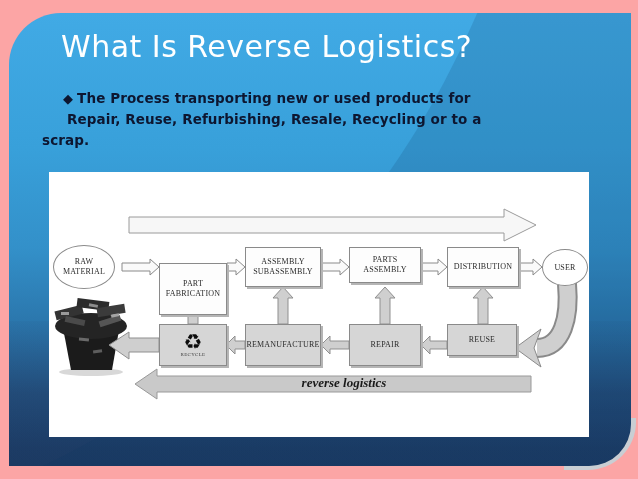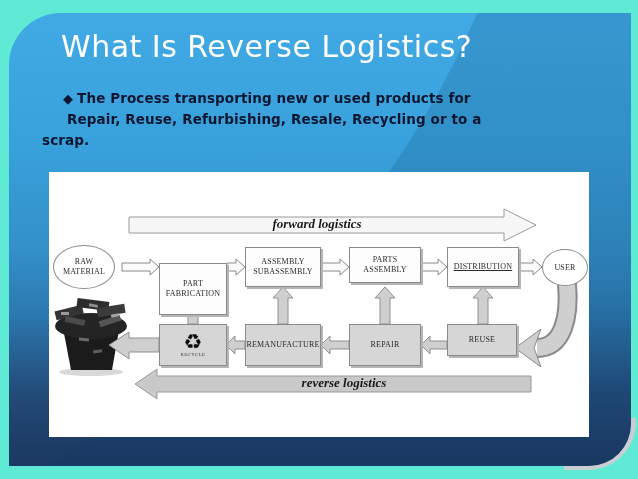--- a/index.html
+++ b/index.html
@@ -1,19 +1,19 @@
 <!DOCTYPE html>
 <html><head>
 <meta charset="utf-8">
 <style>
   * { margin:0; padding:0; box-sizing:border-box; }
   html,body { width:638px; height:479px; }
   body { background:#fbfbfb; font-family:"DejaVu Sans", sans-serif; position:relative; overflow:hidden; }
 
-  .page { position:absolute; inset:0; background:#5eead4; }
+  .page { position:absolute; inset:0; background:#fca5a5; }
 
   .corner-gray { position:absolute; right:2px; bottom:9px; width:72px; height:52px;
     background:#c9ced3; border-radius:0 0 48px 0; }
 
   .slide { position:absolute; left:9px; top:13px; width:622px; height:453px;
     border-radius:52px 0 42px 0; overflow:hidden;
     background:linear-gradient(180deg,#41aae5 0%, #38a0da 30%, #3390c9 52%, #2b77ad 68%, #24548312 0%),
                linear-gradient(180deg,#41aae5 0%, #389fd9 32%, #338fc8 52%, #2b76ac 68%, #224a77 84%, #1c3a63 96%, #1b3860 100%); }
 
   
@@ -111,36 +111,35 @@
           <rect x="12" y="22" width="8" height="3" fill="#9a9a9a"></rect>
           <rect x="40" y="14" width="9" height="3" fill="#8d8d8d" transform="rotate(10 44 15)"></rect>
           <rect x="62" y="24" width="8" height="3" fill="#a3a3a3" transform="rotate(-12 66 25)"></rect>
           <rect x="30" y="48" width="10" height="3" fill="#6a6a6a" transform="rotate(6 35 49)"></rect>
           <rect x="44" y="60" width="9" height="3" fill="#5e5e5e" transform="rotate(-8 48 61)"></rect>
         </g>
 
         <polygon points="110,166 80,166 80,160 60,173 80,187 80,180 110,180" fill="#cfcfcf" stroke="#8f8f8f" stroke-width="1"></polygon>
       </svg>
 
-      <div class="flow-label fwd-label">forward logistics</div>
       <div class="flow-label rev-label">reverse logistics</div>
 
       <div class="node ellipse" style="left:4px; top:73px; width:62px; height:44px;justify-content:center;">
         <span>RAW MATERIAL</span>
       </div>
       <div class="node box" style="left:110px; top:75px; width:68px; height:52px;margin-top:16px;">
         <span>PART FABRICATION</span>
       </div>
       <div class="node box" style="left:196px; top:75px; width:76px; height:40px;">
         <span>ASSEMBLY SUBASSEMBLY</span>
       </div>
       <div class="node box" style="left:300px; top:75px; width:72px; height:36px;">
         <span>PARTS ASSEMBLY</span>
       </div>
-      <div class="node box" style="left:398px; top:75px; width:72px; height:40px;text-decoration:underline;">
+      <div class="node box" style="left:398px; top:75px; width:72px; height:40px;">
         <span>DISTRIBUTION</span>
       </div>
       <div class="node ellipse" style="left:493px; top:77px; width:46px; height:37px;">
         <span>USER</span>
       </div>
 
       <div class="node box gray recycle-node" style="left:110px; top:152px; width:68px; height:42px;">
         <span class="sym">♻</span>
         <span class="lbl">RECYCLE</span>
       </div>

